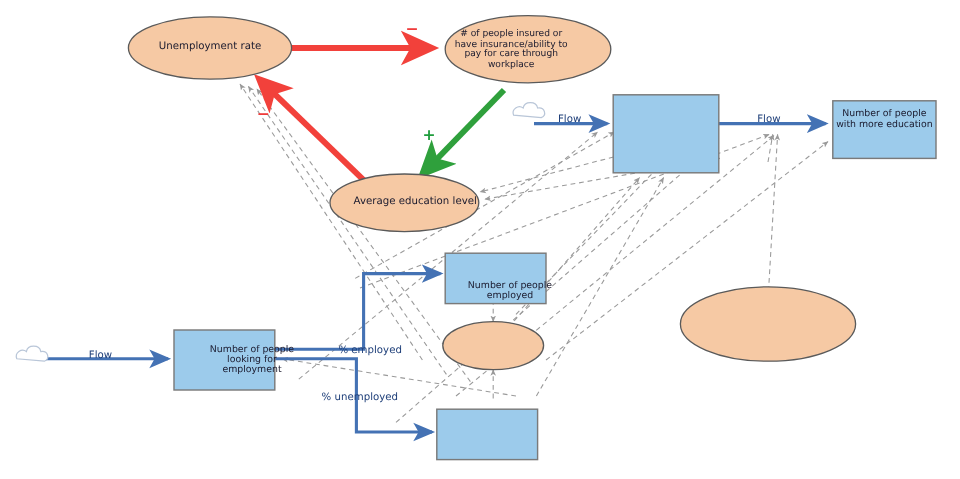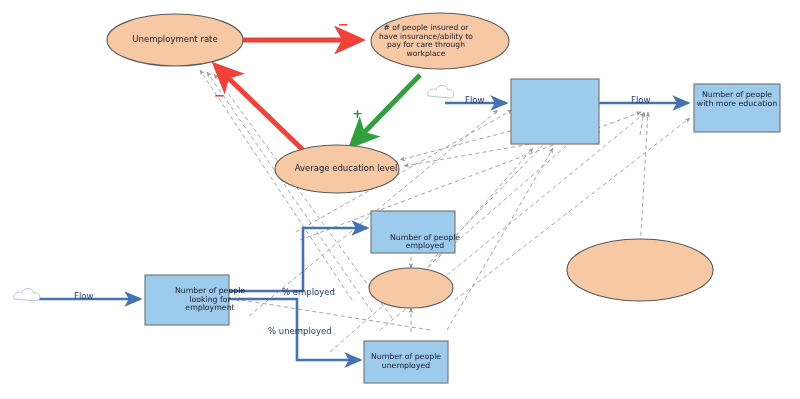--- a/index.html
+++ b/index.html
@@ -152,23 +152,20 @@
   </div>
 
   <div class="node-label" style="left:385px; top:213px; width:80px; height:38px; font-size:7.8px;align-items:flex-end;">
     <span>Number of people employed</span>
   </div>
 
   <div class="node-label" style="left:147px; top:277px; width:80px; height:46px; font-size:7.8px;padding-left:23px;">
     <span>Number of people looking for employment</span>
   </div>
 
-  <div class="node-label" style="left:366px; top:343px; width:80px; height:38px; font-size:7.8px;">
-    <span>Number of people unemployed</span>
-  </div>
 
   <div class="edge-label" style="left:465px; top:95px;">Flow</div>
 
   <div class="edge-label" style="left:631px; top:95px;">Flow</div>
 
   <div class="edge-label" style="left:74px; top:291px;">Flow</div>
 
   <div class="edge-label" style="left:282px; top:258px;margin-top:29px;">% employed</div>
 
   <div class="edge-label" style="left:268px; top:326px;">% unemployed</div>

